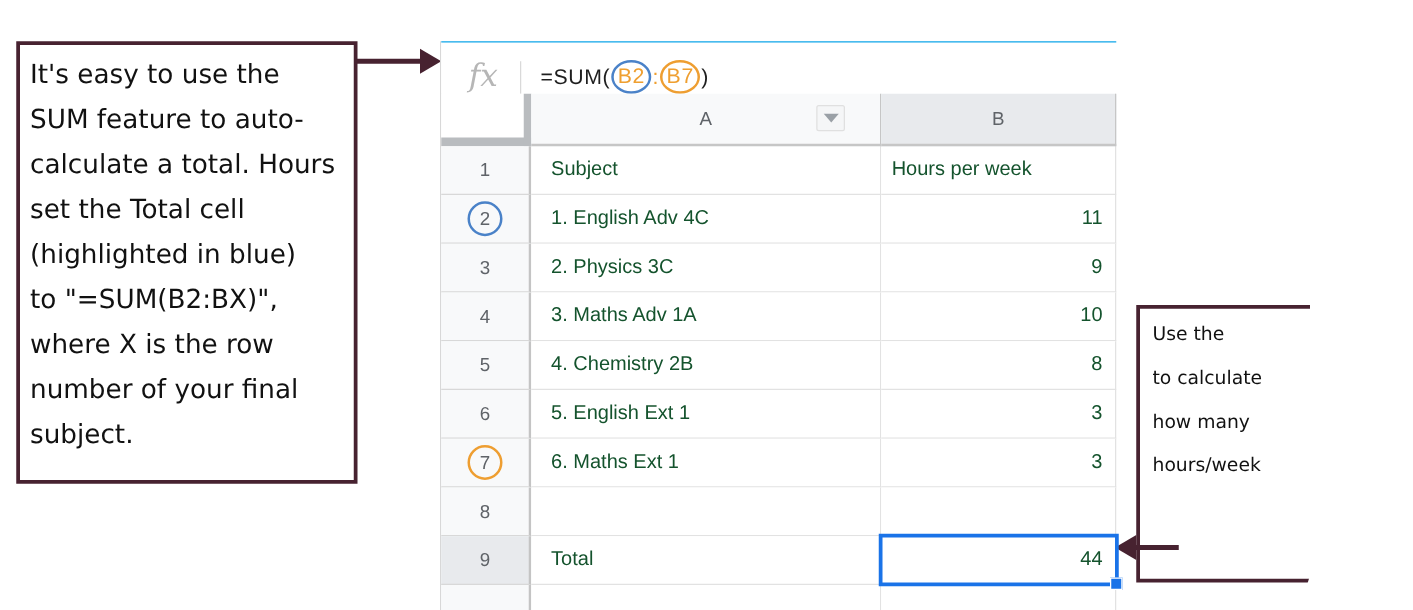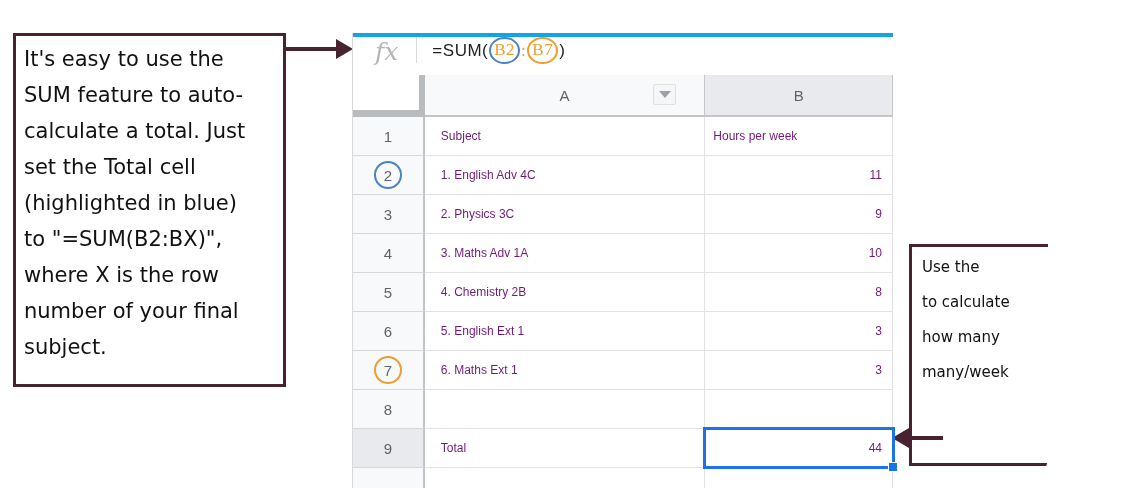--- a/index.html
+++ b/index.html
@@ -42,38 +42,38 @@
   
   .sheet {
     position: absolute;
     left: 352px; top: 33px;
     width: 541px; height: 455px;
     background: #ffffff;
     border-left: 1px solid #d8d8d8;
   }
   .formula-bar {
     height: 42px;
-    border-top: 4px solid #0ea5e9;
-    display: flex; align-items: flex-start;
+    border-top: 1px solid #0ea5e9;
+    display: flex; align-items: flex-end;
     background: #ffffff;
   }
   .fx {
     font-family: "DejaVu Serif", serif;
     font-style: italic;
     font-size: 25px;
     color: #b6b6b6;
     margin-left: 22px;
     user-select: none;
   }
   .fb-divider { width: 1px; height: 26px; background: #d9d9d9; margin: 0 15px 0 18px; }
   .formula {
     font-size: 17px; color: #1f1f1f; letter-spacing: 0.5px;
     display: flex; align-items: center;
   }
-  .ref { color: #ef9f30; font-family: Liberation Serif, serif; }
+  .ref { color: #ef9f30; }
   .ref-circle {
     display: inline-flex; align-items: center; justify-content: center;
     border-radius: 50%;
     padding: 1px 3px 2px 3px; margin: 0 1px;
   }
   .ref-circle.blue   { border: 2px solid #4a82c8; }
   .ref-circle.orange { border: 2px solid #ee9e31; }
 
   .grid { width: 100%; }
   .row { display: flex; width: 100%; }
@@ -112,21 +112,21 @@
     background: #f8f9fa;
     border-right: 2px solid #c4c4c4;
     border-bottom: 1px solid #d8d8d8;
     display: flex; align-items: center; justify-content: center;
     color: #5f6368; font-size: 15px;
   }
   .numcell.sel { background: #e8eaed; }
   .cell {
     border-bottom: 1px solid #e2e2e2;
     border-right: 1px solid #e2e2e2;
-    font-size: 12px; color: #701a75;
+    font-size: 16px; color: #14532d;
     display: flex; align-items: center;
     background: #ffffff;
     overflow: hidden;
   }
   .cell.a { width: 281px; padding-left: 16px; }
   .cell.b { width: 188px; padding-right: 10px; justify-content: flex-end; }
   .cell.b.left { justify-content: flex-start; padding-left: 8px; }
   .num-circle {
     width: 28px; height: 28px; border-radius: 50%;
     display: flex; align-items: center; justify-content: center;
@@ -152,36 +152,36 @@
   }
 </style>
 </head>
 <body>
 
 <div class="canvas">
 
   <div class="note-box" id="left-note">
     <div class="ln">It's easy to use the</div>
     <div class="ln">SUM feature to auto-</div>
-    <div class="ln">calculate a total. Just</div>
+    <div class="ln">calculate a total. Hours</div>
     <div class="ln">set the Total cell</div>
     <div class="ln">(highlighted in blue)</div>
     <div class="ln">to "=SUM(B2:BX)",</div>
     <div class="ln">where X is the row</div>
     <div class="ln">number of your final</div>
     <div class="ln">subject.</div>
   </div>
   <div class="arrow-line" id="left-arrow-line"></div>
   <div class="arrow-head" id="left-arrow-head"></div>
 
   <div class="note-box" id="right-note">
     <div class="ln">Use the</div>
     <div class="ln">to calculate</div>
     <div class="ln">how many</div>
-    <div class="ln">many/week</div>
+    <div class="ln">hours/week</div>
   </div>
   <div class="arrow-line" id="right-arrow-line"></div>
   <div class="arrow-head" id="right-arrow-head"></div>
 
   <div class="sheet">
 
     <div class="formula-bar">
       <span class="fx">fx</span>
       <span class="fb-divider"></span>
       <span class="formula">

